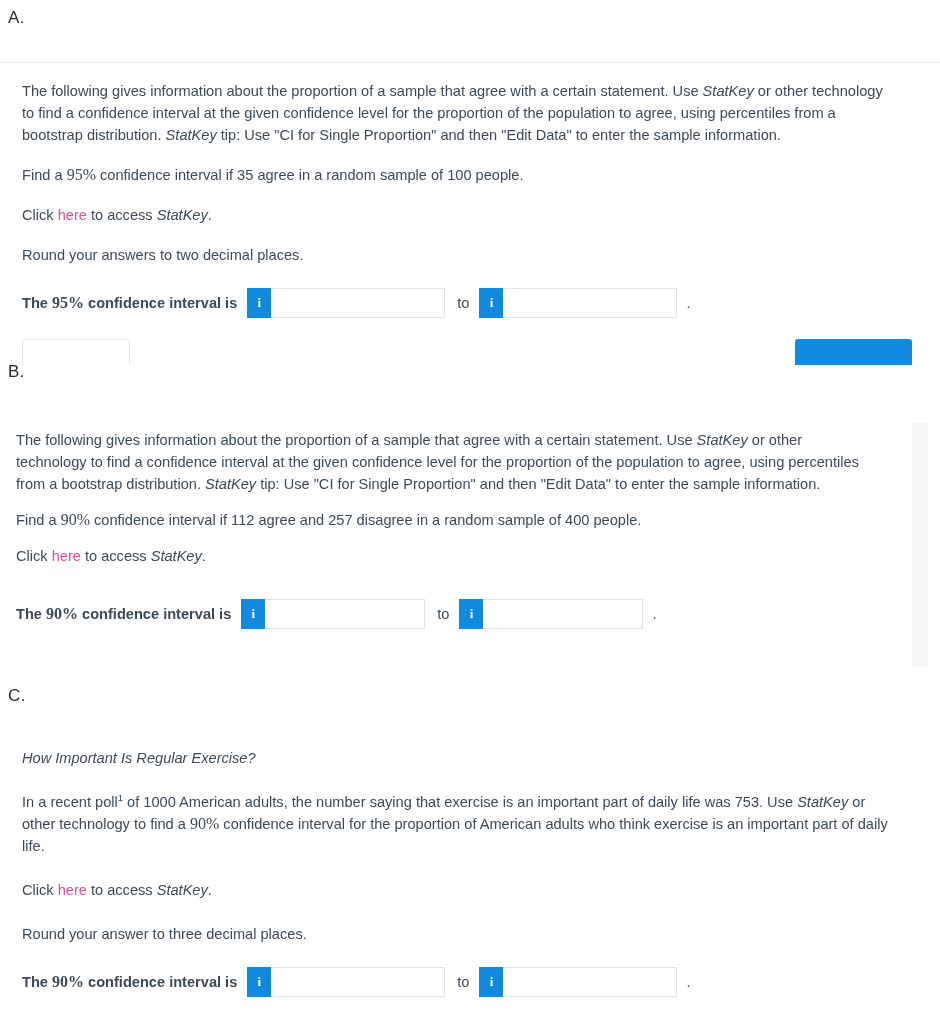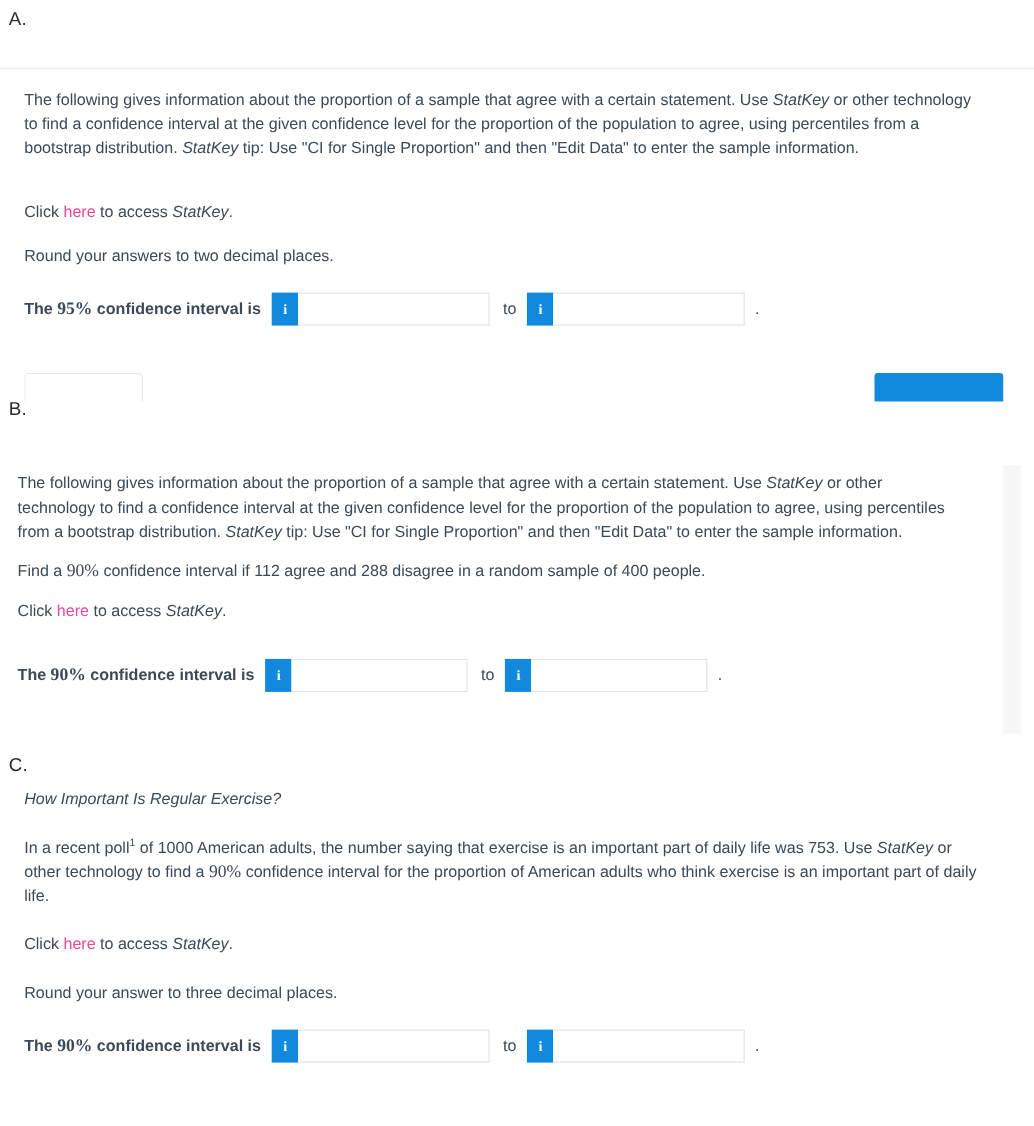--- a/index.html
+++ b/index.html
@@ -141,20 +141,21 @@
   <div class="section-letter" style="position:absolute; left:8px; top:8px;">A.</div>
 
   <div class="divider" style="position:absolute; left:0; top:62px;"></div>
 
   <div class="problem-block" style="top:80px;">
     <div class="qbody" style="padding:0 22px 0 22px; width:920px;">
       <p class="para"><span>The following gives information about the proportion of a sample that agree with a certain statement. Use </span><span class="statkey">StatKey</span><span> or other technology to find a confidence interval at the given confidence level for the proportion of the population to agree, using percentiles from a bootstrap distribution. </span><span class="statkey">StatKey</span><span> tip: Use "CI for Single Proportion" and then "Edit Data" to enter the sample information.</span></p>
 
       <div class="spacer-18"></div>
 
+      <p class="para"><span>Find a </span><span class="mathy">95%</span><span> confidence interval if 35 agree in a random sample of 100 people.</span></p>
 
       <div class="spacer-18"></div>
 
       <p class="para"><span>Click </span><a class="link">here</a><span> to access </span><span class="statkey">StatKey</span><span>.</span></p>
 
       <div class="spacer-18"></div>
 
       <p class="para">Round your answers to two decimal places.</p>
 
       <div style="height:22px;"></div>
@@ -185,21 +186,21 @@
   <div class="section-letter" style="position:absolute; left:8px; top:362px;">B.</div>
 
   <div class="scroll-track" style="left:912px; top:423px; width:16px; height:244px;"></div>
 
   <div class="problem-block" style="top:429px;">
     <div class="qbody" style="padding:0 40px 0 16px; width:910px;">
       <p class="para"><span>The following gives information about the proportion of a sample that agree with a certain statement. Use </span><span class="statkey">StatKey</span><span> or other technology to find a confidence interval at the given confidence level for the proportion of the population to agree, using percentiles from a bootstrap distribution. </span><span class="statkey">StatKey</span><span> tip: Use "CI for Single Proportion" and then "Edit Data" to enter the sample information.</span></p>
 
       <div class="spacer-14"></div>
 
-      <p class="para"><span>Find a </span><span class="mathy">90%</span><span> confidence interval if 112 agree and 288 disagree in a random sample of 400 people.</span></p>
+      <p class="para"><span>Find a </span><span class="mathy">90%</span><span> confidence interval if 112 agree and 257 disagree in a random sample of 400 people.</span></p>
 
       <div class="spacer-14"></div>
 
       <p class="para"><span>Click </span><a class="link">here</a><span> to access </span><span class="statkey">StatKey</span><span>.</span></p>
 
       <div class="spacer-14"></div>
 
 
       <div style="height:18px;"></div>
 
@@ -218,21 +219,21 @@
           <input class="ifield" style="width: 160px;" value="">
         </span>
 
         <span class="trailing-period">.</span>
       </div>
     </div>
   </div>
 
   <div class="section-letter" style="position:absolute; left:8px; top:686px;">C.</div>
 
-  <div class="problem-block" style="top:716px;">
+  <div class="problem-block" style="top:747px;">
     <div class="qbody" style="padding:0 22px 0 22px; width:920px;">
       <p class="para ital">How Important Is Regular Exercise?</p>
 
       <div style="height:22px;"></div>
 
       <p class="para"><span>In a recent poll</span><sup class="fnote">1</sup><span> of 1000 American adults, the number saying that exercise is an important part of daily life was 753. Use </span><span class="statkey">StatKey</span><span> or other technology to find a </span><span class="mathy">90%</span><span> confidence interval for the proportion of American adults who think exercise is an important part of daily life.</span></p>
 
       <div style="height:22px;"></div>
 
       <p class="para"><span>Click </span><a class="link">here</a><span> to access </span><span class="statkey">StatKey</span><span>.</span></p>

